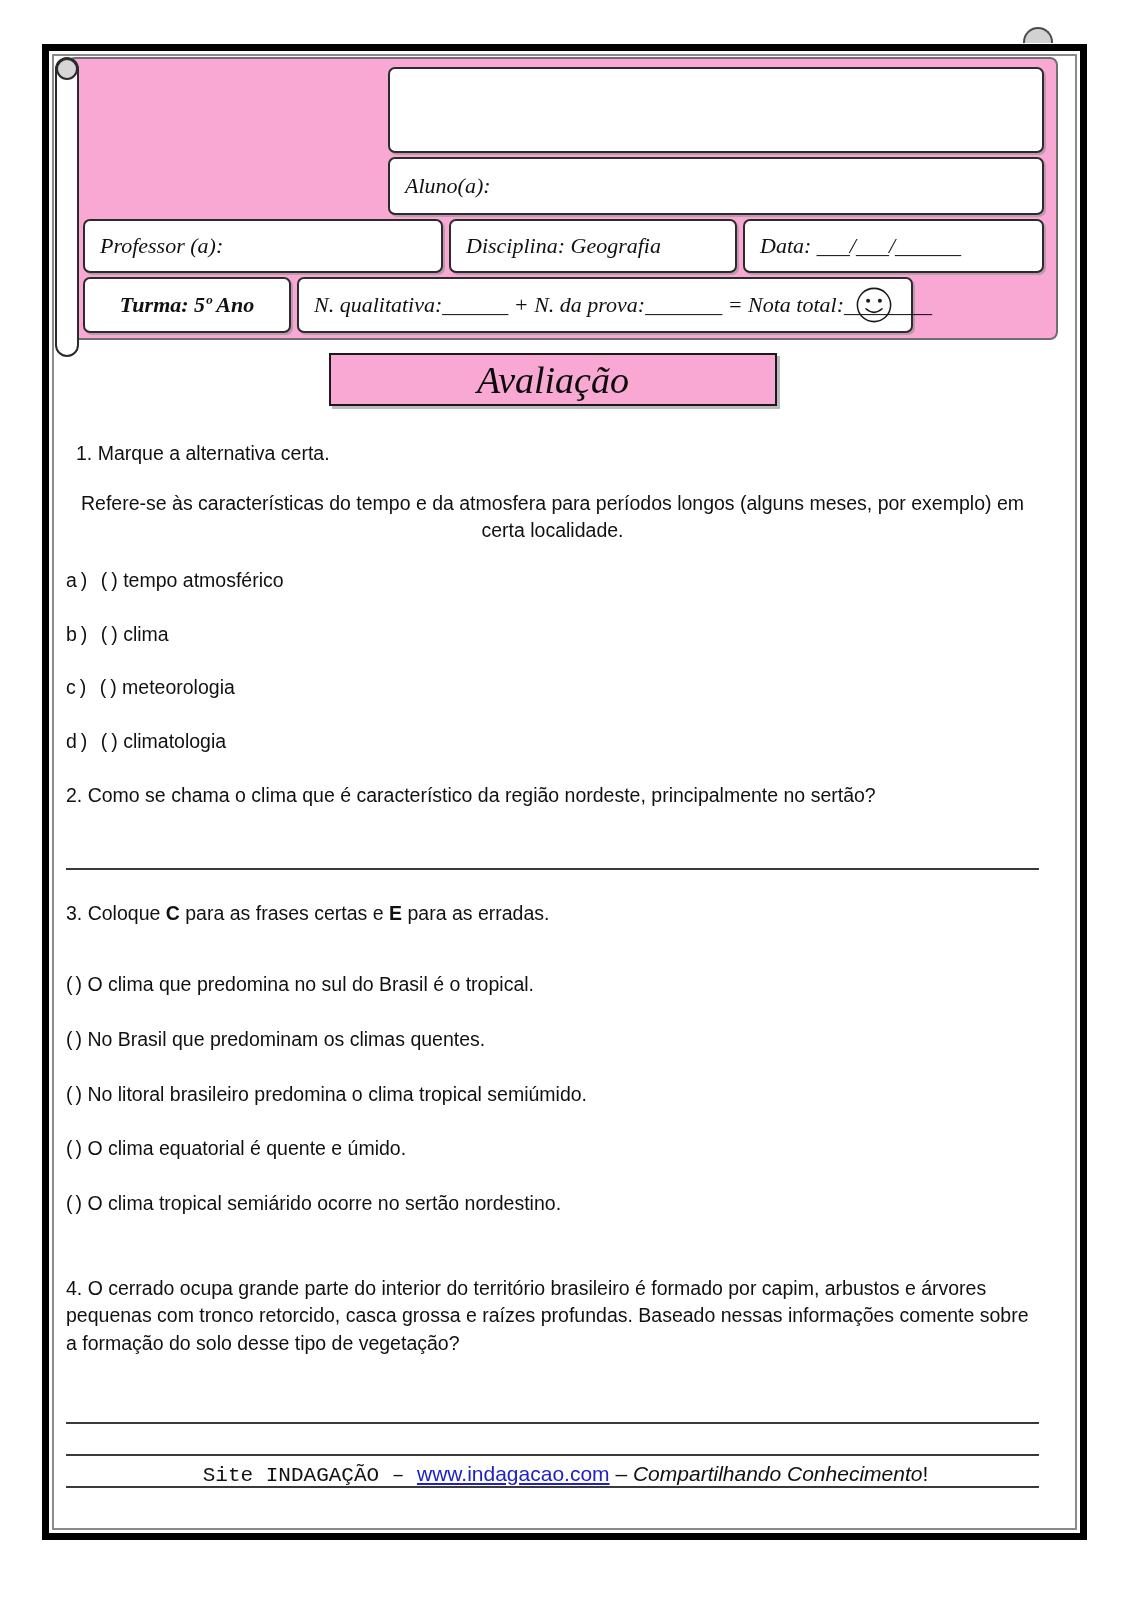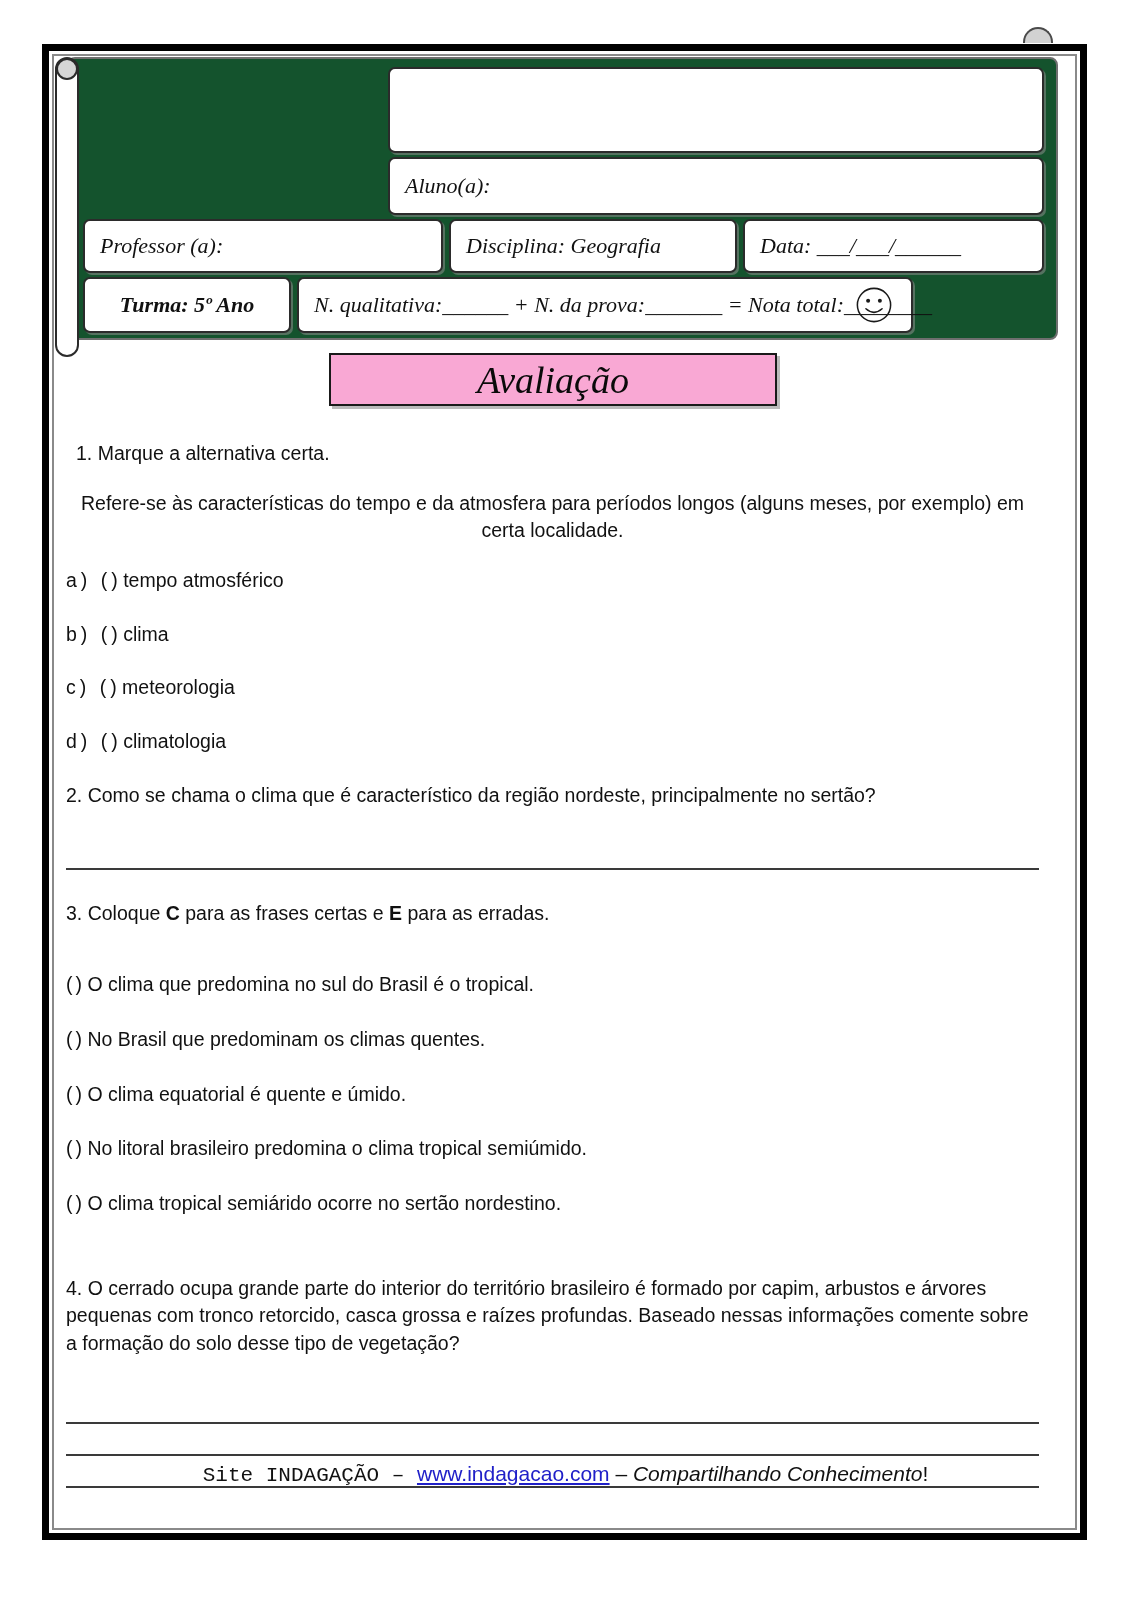--- a/index.html
+++ b/index.html
@@ -80,21 +80,21 @@
   
   #header-region {
     position: absolute;
     left: 67px;
     top: 57px;
     width: 991px;
     height: 283px;
     border: 2px solid #6f6f6f;
     border-radius: 8px;
     box-sizing: border-box;
-    background: #14532d;
+    background: #f9a8d4;
     z-index: 3;
   }
 
   .hdr-box {
     position: absolute;
     border: 2px solid #2b2b2b;
     border-radius: 7px;
     box-sizing: border-box;
     background: #ffffff;
     font-family: "Liberation Serif", serif;
@@ -300,25 +300,25 @@
   <p class="stmt">
     <span class="paren">(</span><span>)</span>
     <span>O clima que predomina no sul do Brasil é o tropical.</span>
   </p>
   <p class="stmt">
     <span class="paren">(</span><span>)</span>
     <span>No Brasil que predominam os climas quentes.</span>
   </p>
   <p class="stmt">
     <span class="paren">(</span><span>)</span>
+    <span>No litoral brasileiro predomina o clima tropical semiúmido.</span>
+  </p>
+  <p class="stmt">
+    <span class="paren">(</span><span>)</span>
     <span>O clima equatorial é quente e úmido.</span>
-  </p>
-  <p class="stmt">
-    <span class="paren">(</span><span>)</span>
-    <span>No litoral brasileiro predomina o clima tropical semiúmido.</span>
   </p>
   <p class="stmt">
     <span class="paren">(</span><span>)</span>
     <span>O clima tropical semiárido ocorre no sertão nordestino.</span>
   </p>
 
   <div class="spacer-30"></div>
 
   <p class="q-text">4. O cerrado ocupa grande parte do interior do território brasileiro é formado por capim, arbustos e árvores pequenas com tronco retorcido, casca grossa e raízes profundas. Baseado nessas informações comente sobre a formação do solo desse tipo de vegetação?</p>
 

